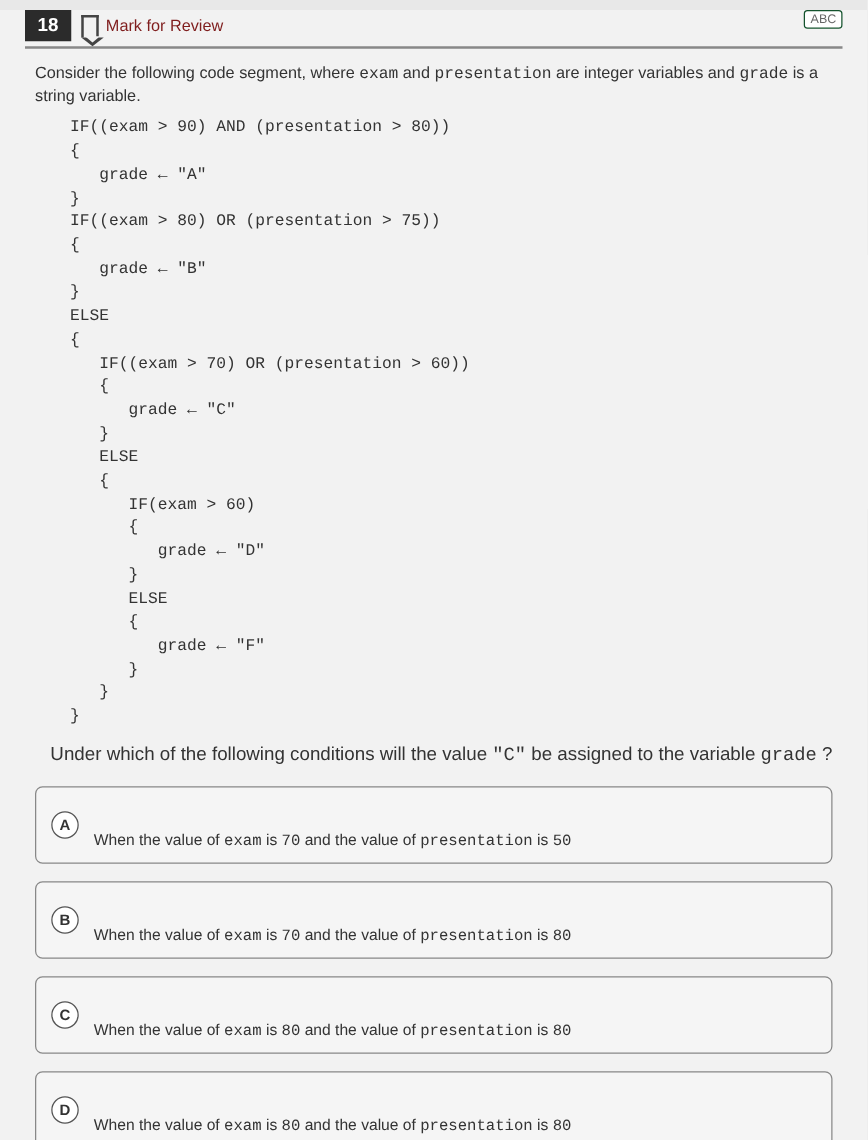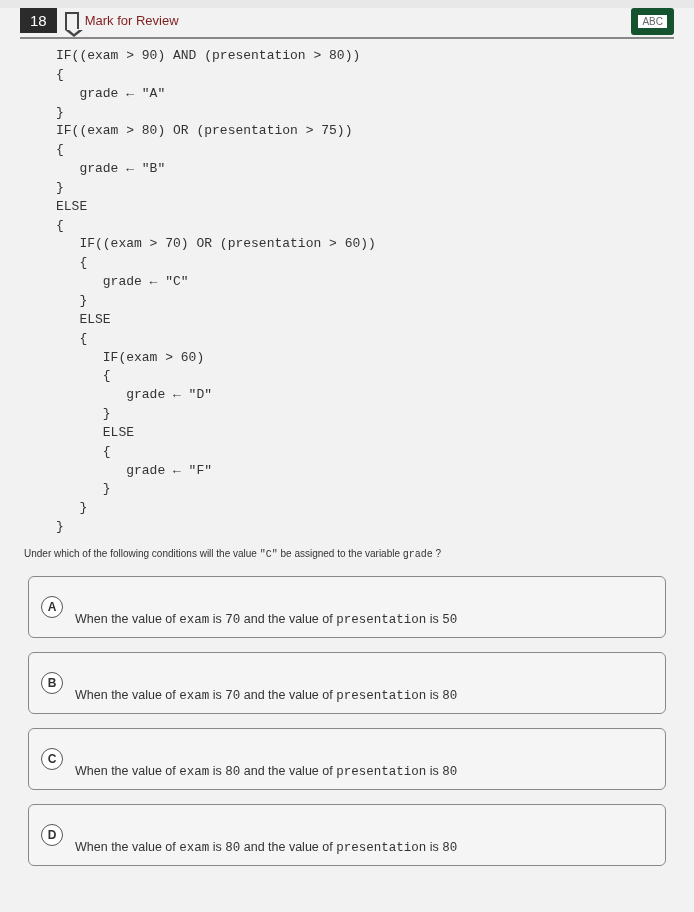--- a/index.html
+++ b/index.html
@@ -21,21 +21,21 @@
       display: flex;
       align-items: center;
       border-bottom: 2px solid #888;
       padding: 0 8px 4px 0;
       margin: 8px 20px 0 20px;
       position: relative;
     }
     .qnum {
       background: #2b2b2b;
       color: #fff;
-      font-weight: normal;
+      font-weight: bold;
       font-size: 15px;
       padding: 4px 10px;
       margin-right: 8px;
     }
     .bookmark-icon {
       width: 14px;
       height: 18px;
       border: 2px solid #444;
       border-bottom: none;
       position: relative;
@@ -60,21 +60,21 @@
       border-left:6px solid transparent;
       border-right:6px solid transparent;
       border-top:5px solid #f2f2f2;
       z-index:1;
     }
     .mark-label { font-size: 13px; color: #7f1d1d; }
     .abc-box {
       position: absolute;
       right: 0;
       top: 0;
-      border: 7px solid #14532d;
+      border: 1px solid #14532d;
       border-radius: 3px;
       padding: 1px 4px;
       font-size: 10px;
       color: #666;
       background: #fff;
     }
     .question-text {
       font-size: 13px;
       color: #333;
       margin: 10px 28px 6px 28px;
@@ -83,24 +83,25 @@
     .question-text .mono, .post-text .mono { font-family: 'Courier New', monospace; }
     .code-block {
       font-family: 'Courier New', monospace;
       font-size: 13px;
       color: #333;
       margin: 8px 0 10px 56px;
       white-space: pre;
       line-height: 1.45;
     }
     .post-text {
-      font-size: 10px;
+      font-size: 15px;
       color: #333;
       margin: 10px 28px 14px 24px;
       line-height: 1.4;
+      text-align: right;
     }
     .options {
       margin: 0 28px;
     }
     .option {
       border: 1px solid #888;
       border-radius: 6px;
       padding: 10px 12px;
       margin-bottom: 14px;
       display: flex;
@@ -135,20 +136,23 @@
 
 <div class="page">
 
   <div class="header-bar">
     <div class="qnum">18</div>
     <div class="bookmark-icon"></div>
     <div class="mark-label">Mark for Review</div>
     <div class="abc-box">ABC</div>
   </div>
 
+  <div class="question-text">
+    <span>Consider the following code segment, where </span><span class="mono">exam</span><span> and </span><span class="mono">presentation</span><span> are integer variables and </span><span class="mono">grade</span><span> is a string variable.</span>
+  </div>
 
   <div class="code-block">IF((exam &gt; 90) AND (presentation &gt; 80))
 {
    grade ← "A"
 }
 IF((exam &gt; 80) OR (presentation &gt; 75))
 {
    grade ← "B"
 }
 ELSE

